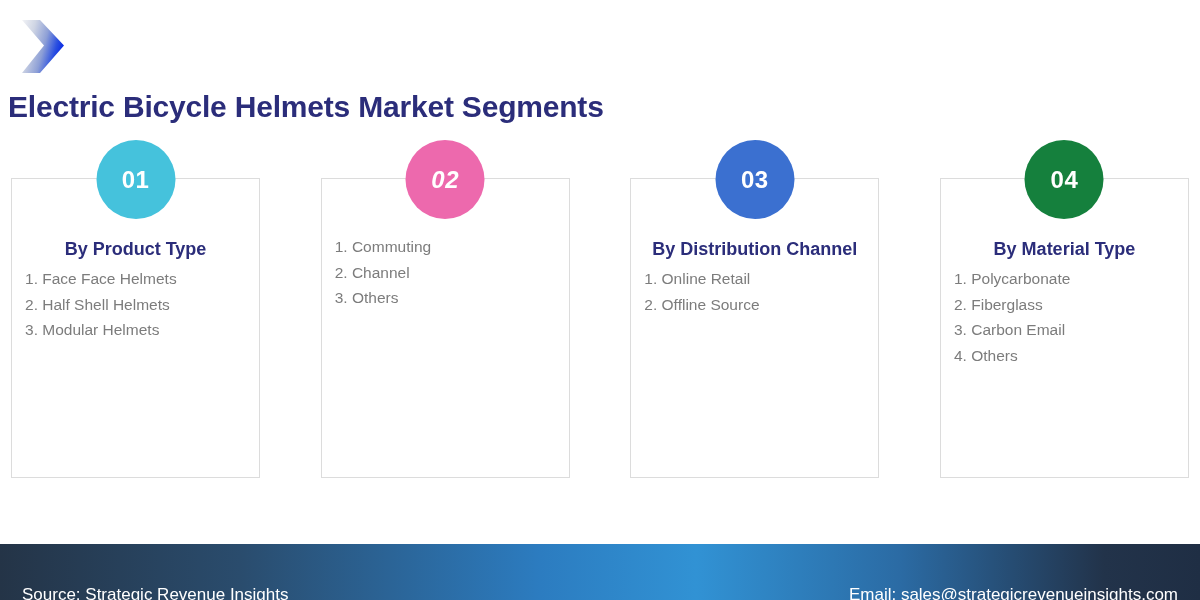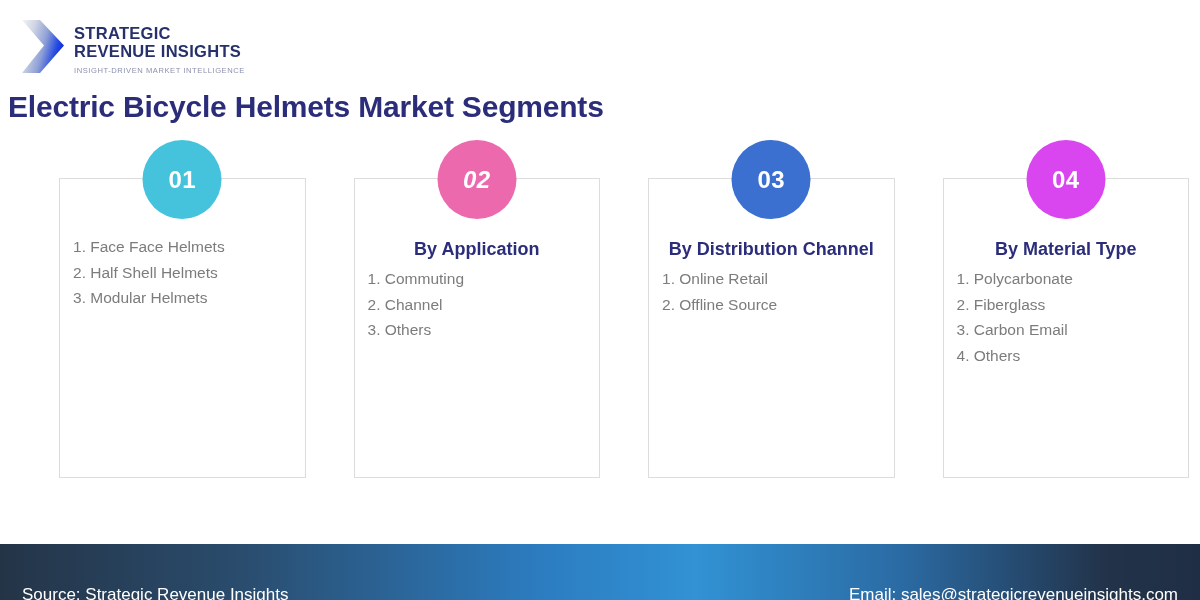--- a/index.html
+++ b/index.html
@@ -82,21 +82,20 @@
     display: flex;
     justify-content: space-between;
   }
   .segment-card {
     position: relative;
     width: 249px;
     height: 300px;
     box-sizing: border-box;
     border: 1px solid #dcdcdc;
     background: #ffffff;
-    margin-left: 48px;
   }
   .card-badge {
     position: absolute;
     left: 50%;
     top: -39px;
     transform: translateX(-50%);
     width: 79px;
     height: 79px;
     border-radius: 50%;
     display: flex;
@@ -183,50 +182,45 @@
         <linearGradient id="chevGrad" x1="0" y1="0" x2="1" y2="0.35">
           <stop offset="0%" stop-color="#f2f3f6"></stop>
           <stop offset="30%" stop-color="#cfd5e4"></stop>
           <stop offset="62%" stop-color="#8d9fd6"></stop>
           <stop offset="88%" stop-color="#2a4fe0"></stop>
           <stop offset="100%" stop-color="#1133e4"></stop>
         </linearGradient>
       </defs>
       <path d="M2,2 L20,2 L44,27.5 L20,55 L2,55 L24,27.5 Z" fill="url(#chevGrad)"></path>
     </svg>
-    <div class="logo-text">
-      <div class="logo-line1">STRATEGIC</div>
-      <div class="logo-line2">REVENUE INSIGHTS</div>
-      <div class="logo-tagline">INSIGHT-DRIVEN MARKET INTELLIGENCE</div>
-    </div>
   </div>
 
   <div class="main-title">Electric Bicycle Helmets Market Segments</div>
 
   <div class="cards-row">
 
     <div class="segment-card">
       <div class="card-badge" style="background: rgb(69, 194, 220);">
         <span class="card-badge-number">01</span>
       </div>
       <div class="card-body">
+        <div class="card-heading">By Product Type</div>
         <ul class="card-list">
           <li>Face Face Helmets</li>
           <li>Half Shell Helmets</li>
           <li>Modular Helmets</li>
         </ul>
       </div>
     </div>
 
     <div class="segment-card">
       <div class="card-badge" style="background: rgb(237, 105, 173); font-style: italic;">
         <span class="card-badge-number">02</span>
       </div>
       <div class="card-body">
-        <div class="card-heading">By Application</div>
         <ul class="card-list">
           <li>Commuting</li>
           <li>Channel</li>
           <li>Others</li>
         </ul>
       </div>
     </div>
 
     <div class="segment-card">
       <div class="card-badge" style="background: rgb(59, 112, 208);">
@@ -235,21 +229,21 @@
       <div class="card-body">
         <div class="card-heading">By Distribution Channel</div>
         <ul class="card-list">
           <li>Online Retail</li>
           <li>Offline Source</li>
         </ul>
       </div>
     </div>
 
     <div class="segment-card">
-      <div class="card-badge" style="background: #d946ef;">
+      <div class="card-badge" style="background: #15803d;">
         <span class="card-badge-number">04</span>
       </div>
       <div class="card-body">
         <div class="card-heading">By Material Type</div>
         <ul class="card-list">
           <li>Polycarbonate</li>
           <li>Fiberglass</li>
           <li>Carbon Email</li>
           <li>Others</li>
         </ul>

